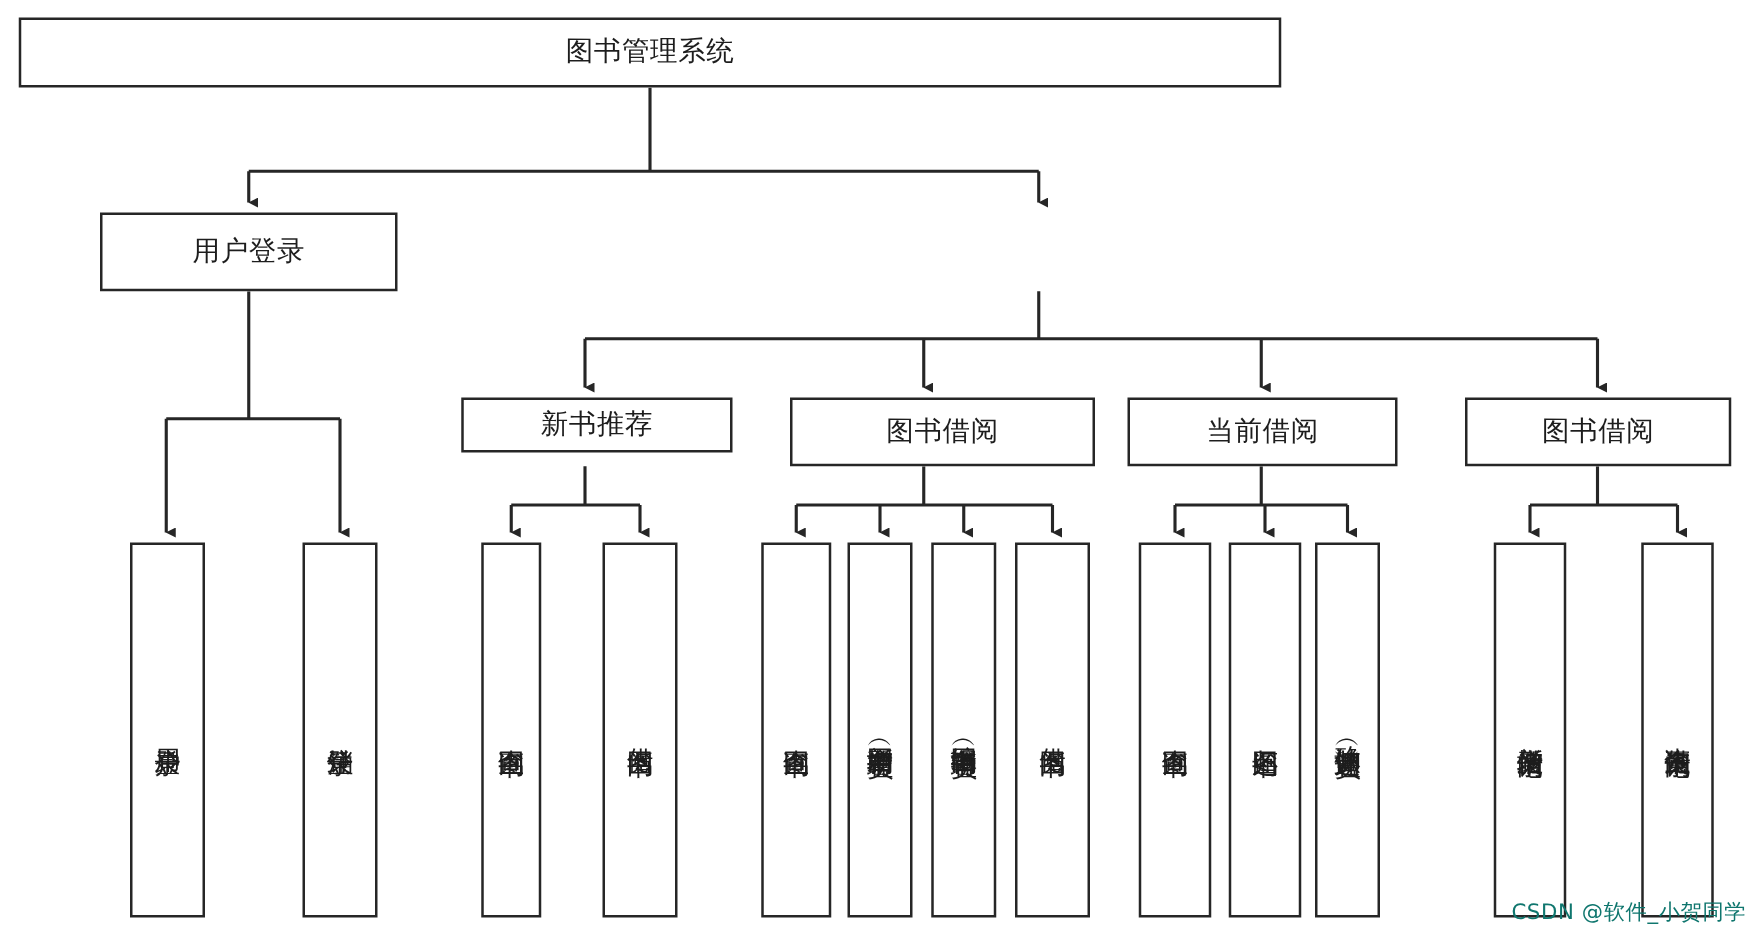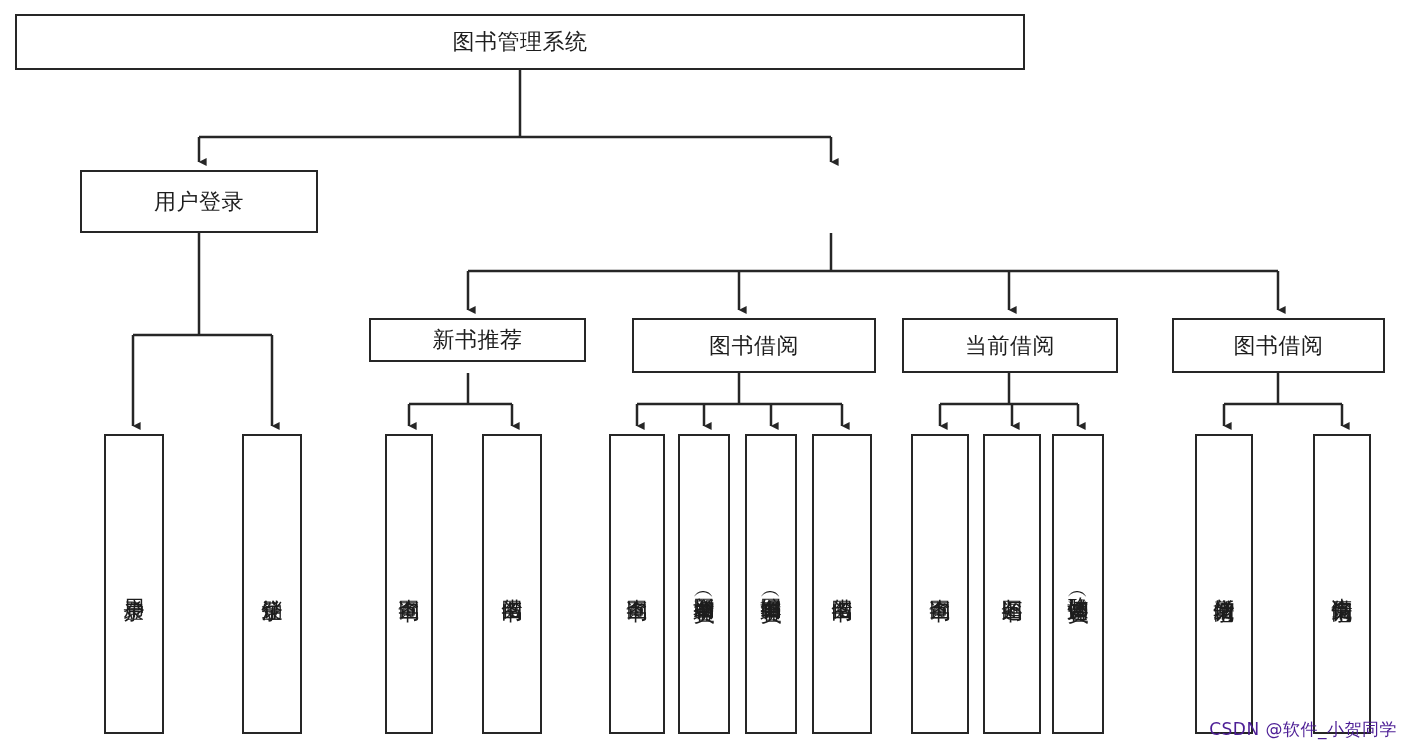--- a/index.html
+++ b/index.html
@@ -50,21 +50,21 @@
     text-orientation: upright;
     letter-spacing: 1px;
     white-space: nowrap;
     text-align: center;
   }
   #watermark {
     position: absolute;
     right: 8px;
     bottom: 6px;
     font-size: 17px;
-    color: #4c1d95;
+    color: #0f766e;
     letter-spacing: 0.5px;
     z-index: 3;
     white-space: nowrap;
   }
 </style>
 </head>
 <body>
 
 <div id="diagram-root">
 

